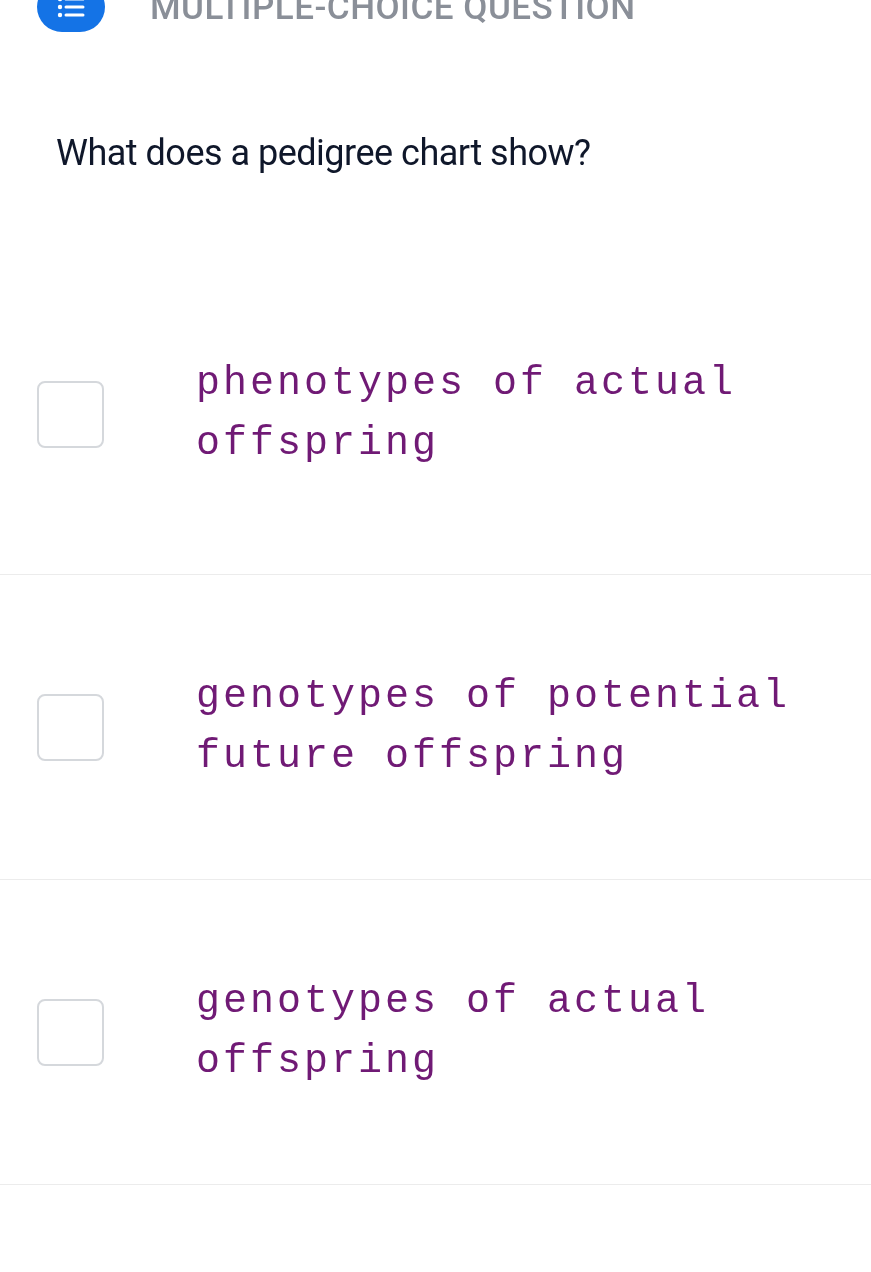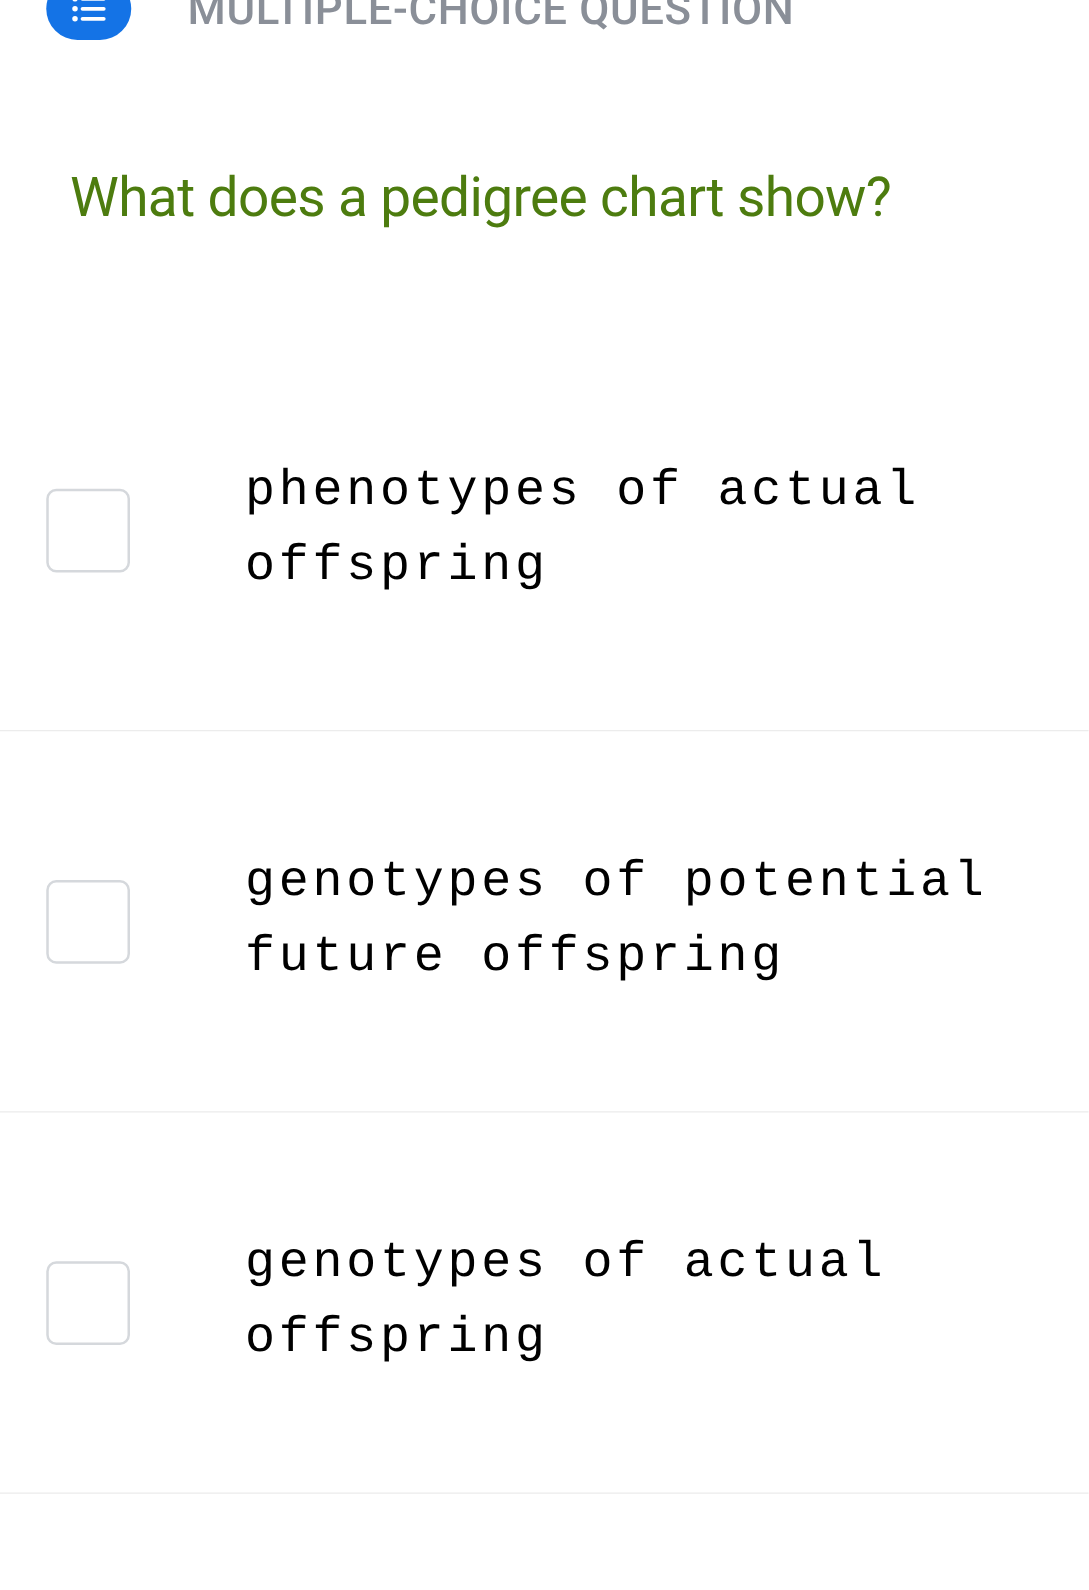--- a/index.html
+++ b/index.html
@@ -45,23 +45,23 @@
   .header-label {
     margin-left: 45px;
     font-size: 35px;
     font-weight: 500;
     letter-spacing: 0.5px;
     color: #8a8f98;
   }
   .question {
     padding: 0 56px;
     margin-top: 100px;
-    font-size: 44px;
+    font-size: 36px;
     font-weight: 400;
-    color: #4d7c0f;
+    color: #0f172a;
     letter-spacing: -0.5px;
   }
   .options {
     margin-top: 100px;
   }
   .option {
     display: flex;
     align-items: center;
     padding: 92px 37px;
     border-bottom: 1px solid #ececec;
@@ -77,21 +77,21 @@
     border: 2px solid #d5d8dc;
     border-radius: 8px;
     flex-shrink: 0;
     background: #ffffff;
   }
   .option-text {
     margin-left: 92px;
     font-family: "Courier New", Courier, monospace;
     font-size: 40px;
     font-weight: 400;
-    color: #000000;
+    color: #701a75;
     letter-spacing: 3px;
     line-height: 1.5;
   }
 </style>
 </head>
 <body>
 
 <div class="header">
   <div class="icon-circle">
     <svg class="list-icon" viewBox="0 0 28 22">

